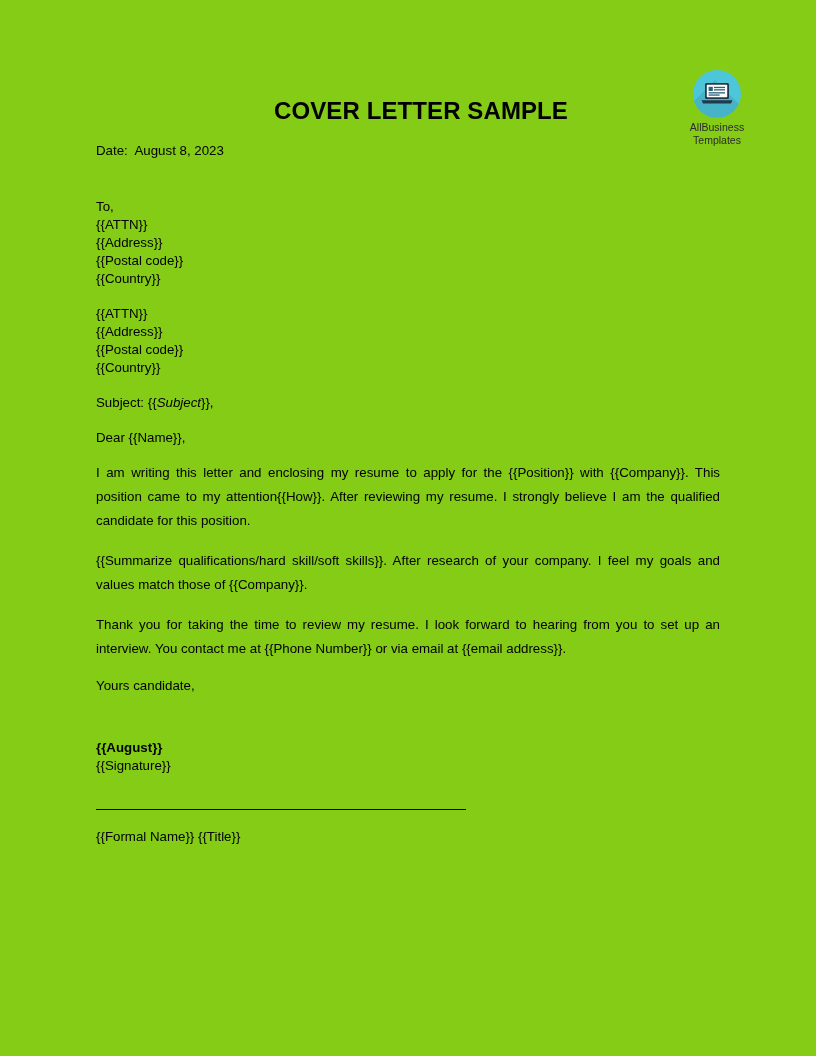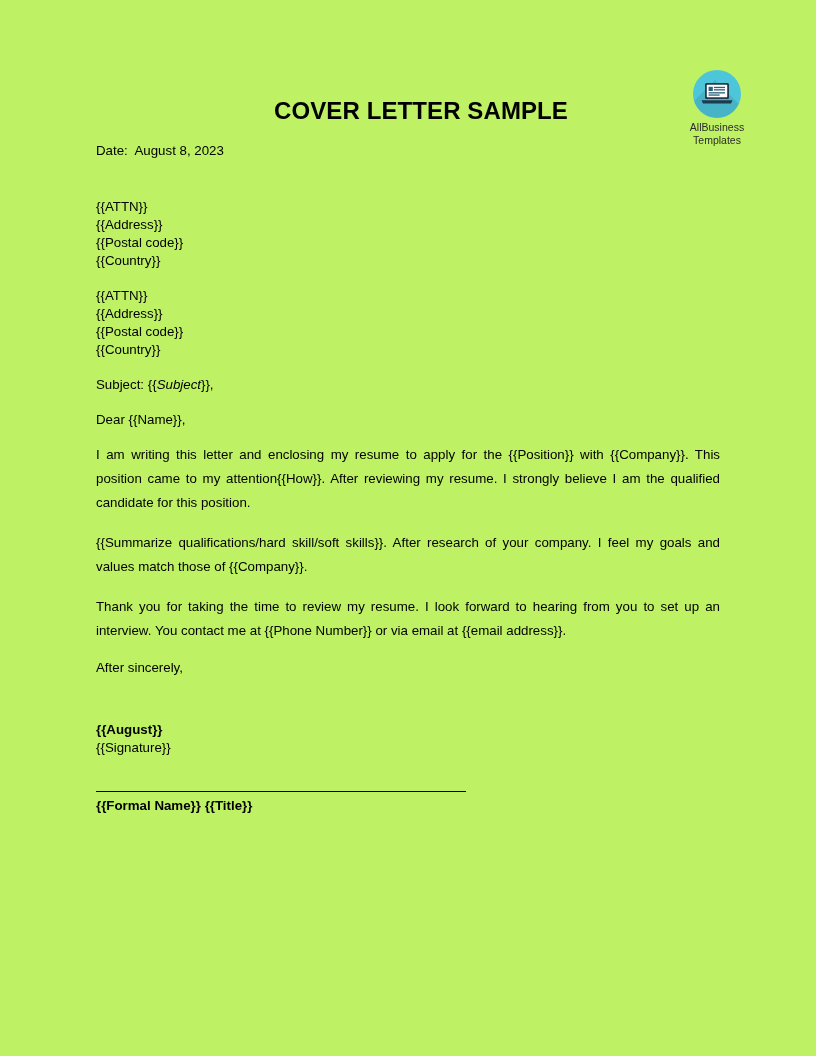--- a/index.html
+++ b/index.html
@@ -12,21 +12,21 @@
     height: 1056px;
     position: relative;
     font-family: "Liberation Sans", sans-serif;
     color: #000000;
     overflow: hidden;
   }
 
   .page {
     position: absolute;
     inset: 0;
-    background: #bef264;
+    background: #84cc16;
   }
 
   
   .logo-block {
     position: absolute;
     left: 667px;
     top: 70px;
     width: 100px;
     text-align: center;
   }
@@ -117,21 +117,21 @@
   }
 
   .bold { font-weight: bold; }
 
   .sig-rule {
     width: 370px;
     height: 0;
     border-top: 1.3px solid #000000;
     margin: 0;
   }
-  .sig-name { margin-top: 5px; font-weight: bold; }
+  .sig-name { margin-top: 18px; }
 </style>
 </head>
 <body>
 
 <div class="page">
 
   <div class="logo-block">
     <div class="logo-circle">
       <div class="logo-shadow"></div>
       <svg class="logo-laptop" viewBox="0 0 34 26">
@@ -153,20 +153,21 @@
 
   <div class="doc-title">COVER LETTER SAMPLE</div>
 
   <div class="body-area">
 
     <div class="line-block date-line">Date:  August 8, 2023</div>
 
     <div class="gap-38"></div>
 
     <div>
+      <div class="addr-line">To,</div>
       <div class="addr-line">{{ATTN}}</div>
       <div class="addr-line">{{Address}}</div>
       <div class="addr-line">{{Postal code}}</div>
       <div class="addr-line">{{Country}}</div>
     </div>
 
     <div class="gap-17"></div>
 
     <div>
       <div class="addr-line">{{ATTN}}</div>
@@ -190,21 +191,21 @@
     <div class="gap-16"></div>
 
     <p class="para">{{Summarize qualifications/hard skill/soft skills}}. After research of your company. I feel my goals and values match those of {{Company}}.</p>
 
     <div class="gap-16"></div>
 
     <p class="para">Thank you for taking the time to review my resume. I look forward to hearing from you to set up an interview. You contact me at {{Phone Number}} or via email at {{email address}}.</p>
 
     <div class="gap-16"></div>
 
-    <div>After sincerely,</div>
+    <div>Yours candidate,</div>
 
     <div class="gap-44"></div>
 
     <div class="bold">{{August}}</div>
     <div>{{Signature}}</div>
 
     <div class="gap-34"></div>
 
     <div class="sig-rule"></div>
     <div class="sig-name">{{Formal Name}} {{Title}}</div>

